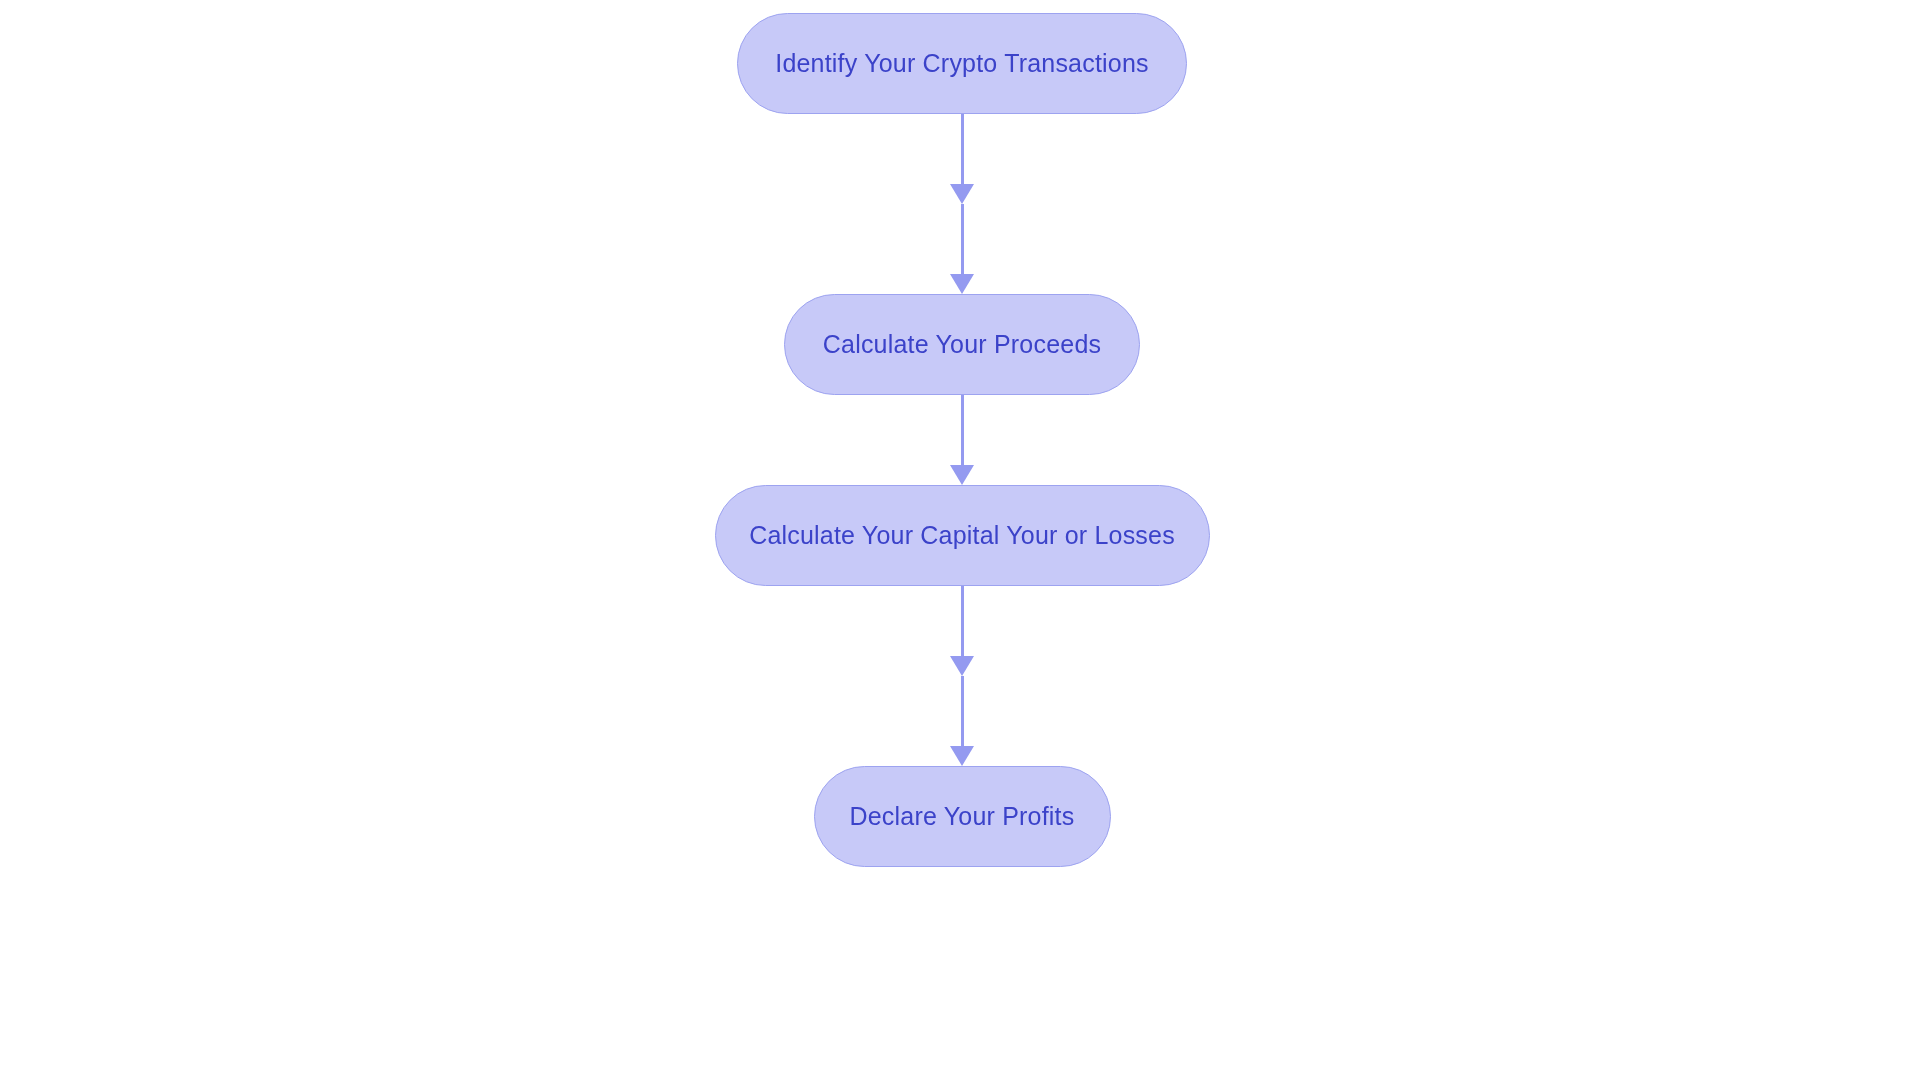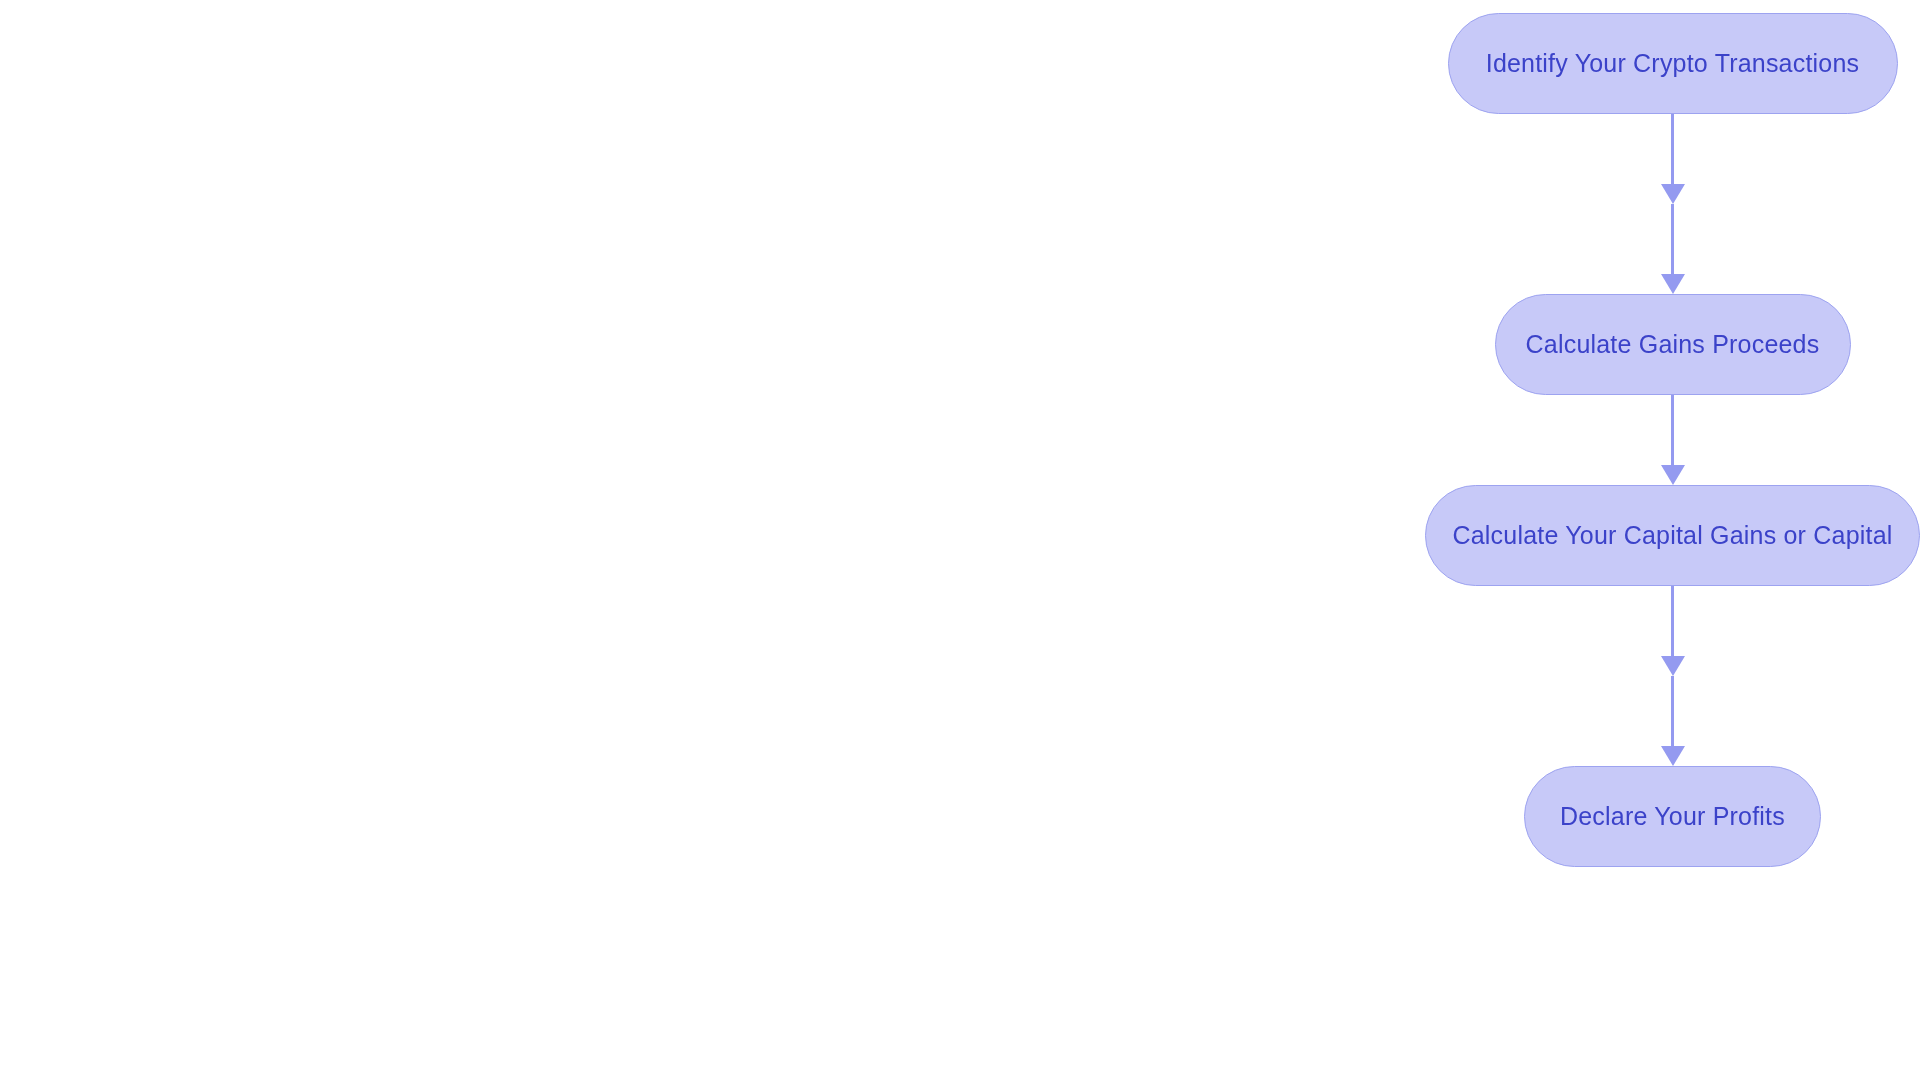--- a/index.html
+++ b/index.html
@@ -10,21 +10,21 @@
     height: 1083px;
     overflow: hidden;
   }
   .canvas {
     position: relative;
     width: 1920px;
     height: 1083px;
     background: var(--background, #ffffff);
     display: flex;
     flex-direction: column;
-    align-items: flex-end;
+    align-items: center;
     padding-top: 13px;
     box-sizing: border-box;
     font-family: "Liberation Sans", sans-serif;
   }
   .col {
     display: flex;
     flex-direction: column;
     align-items: center;
     
     margin-left: 4px;
@@ -88,30 +88,30 @@
       <div class="head"></div>
     </div>
 
 
     <div class="connector">
       <div class="line"></div>
       <div class="head"></div>
     </div>
 
     <div class="node n3">
-      <span>Calculate Gains Proceeds</span>
+      <span>Calculate Your Proceeds</span>
     </div>
 
     <div class="connector">
       <div class="line"></div>
       <div class="head"></div>
     </div>
 
     <div class="node n4">
-      <span>Calculate Your Capital Gains or Capital</span>
+      <span>Calculate Your Capital Your or Losses</span>
     </div>
 
     <div class="connector">
       <div class="line"></div>
       <div class="head"></div>
     </div>
 
 
     <div class="connector">
       <div class="line"></div>

